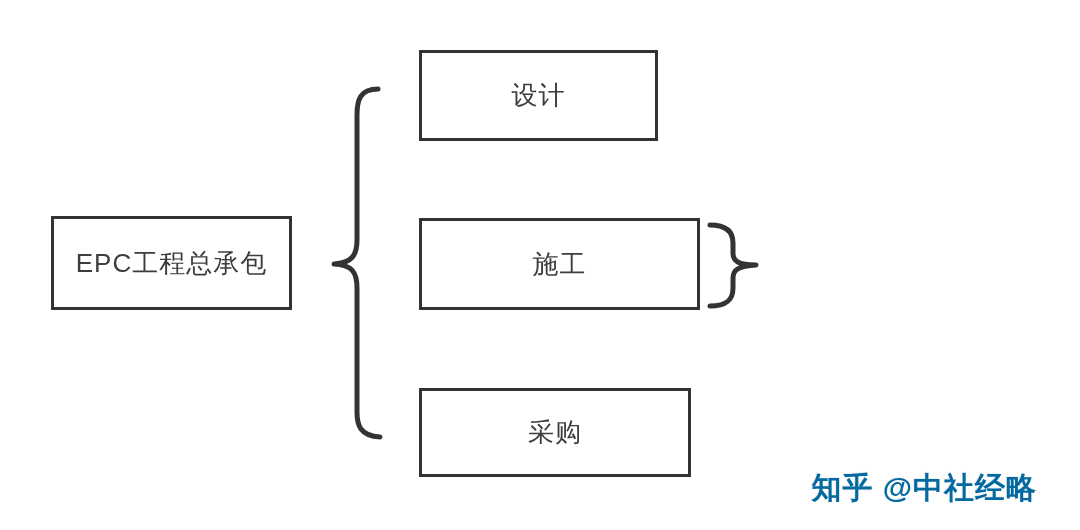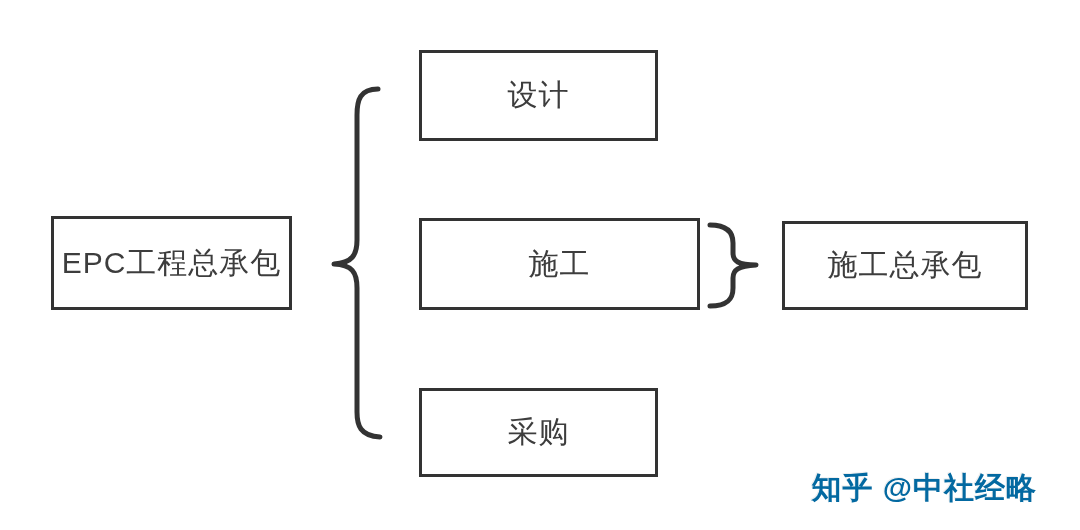--- a/index.html
+++ b/index.html
@@ -17,28 +17,28 @@
   }
   .node {
     position: absolute;
     box-sizing: border-box;
     border: 3.5px solid #333333;
     background: #ffffff;
     display: flex;
     align-items: center;
     justify-content: center;
     color: #3d3d3d;
-    font-size: 30px;
+    font-size: 26px;
     letter-spacing: 1px;
     white-space: nowrap;
   }
   .node-root        { left: 51px;  top: 216px; width: 241px; height: 94px; }
   .node-design      { left: 419px; top: 50px;  width: 239px; height: 91px; }
   .node-construction{ left: 419px; top: 218px; width: 281px; height: 92px; }
-  .node-procurement { left: 419px; top: 388px; width: 239px; height: 89px; }
+  .node-procurement { left: 419px; top: 388px; width: 272px; height: 89px; }
   .node-result      { left: 782px; top: 221px; width: 246px; height: 89px; }
 
   .brace { position: absolute; }
   .brace-large { left: 325px; top: 80px; }
   .brace-small { left: 702px; top: 218px; }
   .brace path {
     fill: none;
     stroke: #333333;
     stroke-width: 5;
     stroke-linecap: round;
@@ -92,19 +92,16 @@
   <svg class="brace brace-small" width="62" height="95" viewBox="0 0 62 95" aria-hidden="true">
     <path d="M 8 7
              C 26 7, 31 15, 31 25
              L 31 35
              C 31 43, 36 47, 54 47
              C 36 48, 31 52, 31 60
              L 31 70
              C 31 81, 26 88, 8 88"></path>
   </svg>
 
-  <div class="node node-result">
-    <span>施工总承包</span>
-  </div>
 
   <div class="watermark">知乎 @中社经略</div>
 
 </div>
 
 </body></html>

